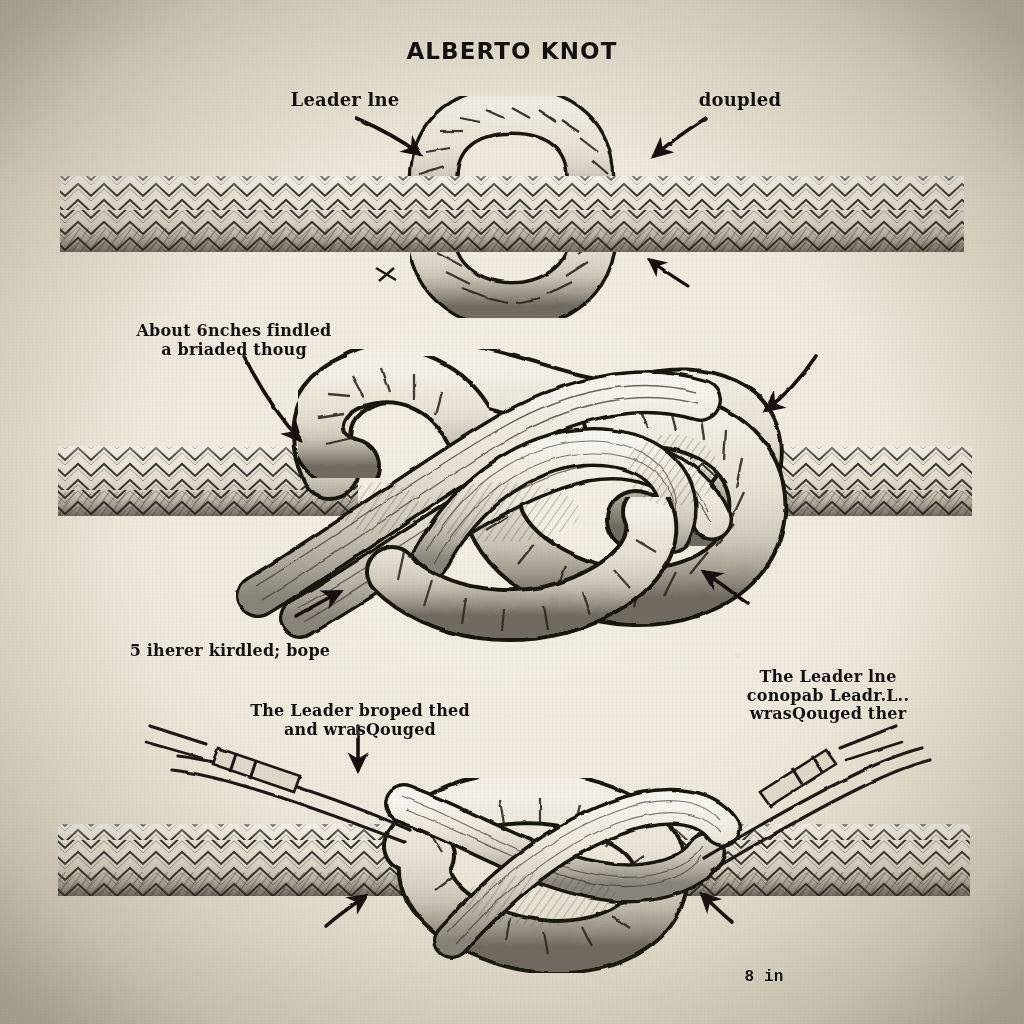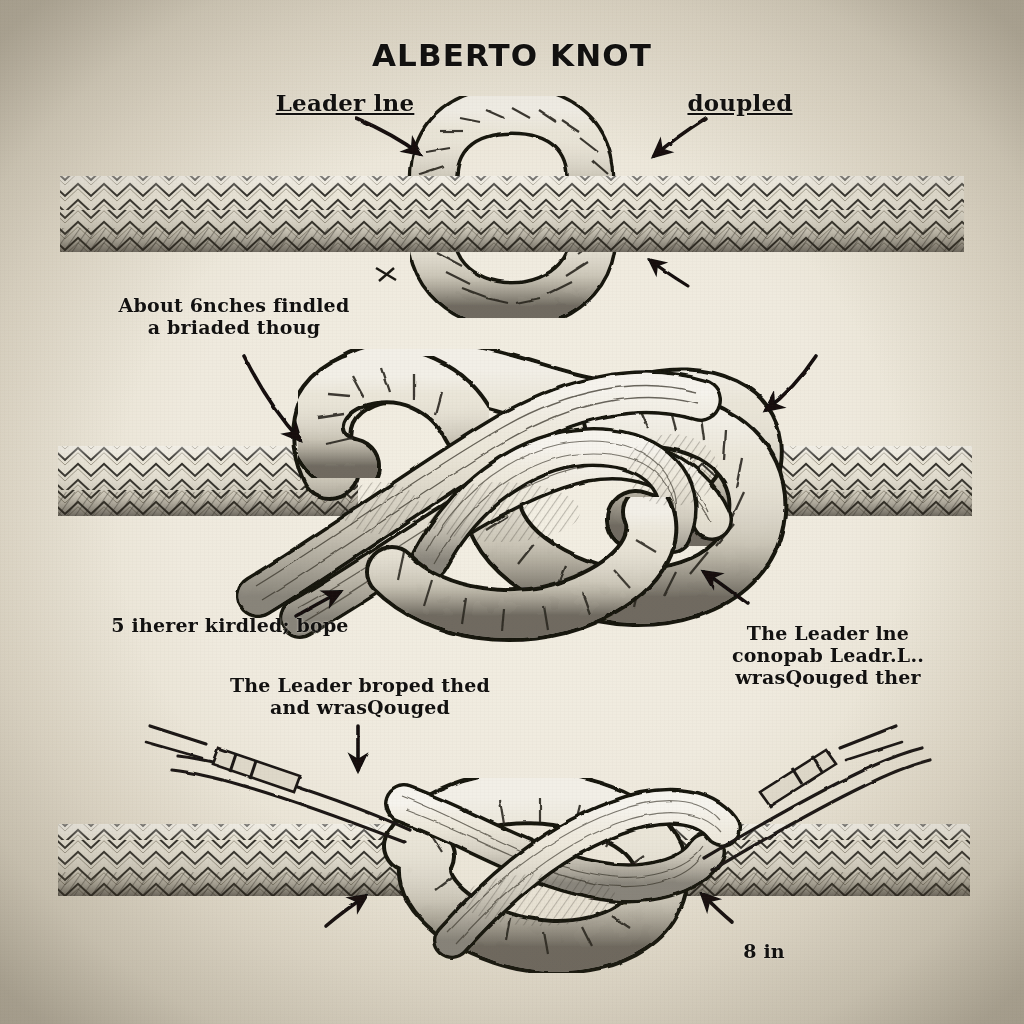--- a/index.html
+++ b/index.html
@@ -39,25 +39,25 @@
     text-align:center;
     line-height:1.16;
     letter-spacing:.2px;
     text-shadow:0 0 2px rgba(244,240,230,.85);
     pointer-events:none;
   }
   #title-text{
     left:0;right:0;top:38px;
     font-family:"DejaVu Sans", sans-serif;
     font-weight:700;
-    font-size:31px;
+    font-size:23px;
     letter-spacing:1.1px;
   }
-  .lbl{font-size:23px;font-weight:600;text-decoration:underline;}
-  .lbl2{font-size:19px;font-weight:600;}
+  .lbl{font-size:18px;font-weight:600;}
+  .lbl2{font-size:16px;font-weight:600;margin-top:28px;}
 </style>
 </head>
 <body>
 
 <div id="sheet">
 
   <svg id="art" viewBox="0 0 1024 1024" aria-hidden="true">
     <defs>
 
       <pattern id="braid" width="26" height="70" patternUnits="userSpaceOnUse">
@@ -423,27 +423,27 @@
   <div class="cap lbl2" style="left:94px;top:294px;width:280px;">
     <div>About 6nches findled</div>
     <div>a briaded thoug</div>
   </div>
 
   <div class="cap lbl2" style="left:672px;top:294px;width:280px;">
   </div>
 
   <div class="cap lbl2" style="left:80px;top:614px;width:300px;">5  iherer kirdled; bope</div>
 
-  <div class="cap lbl2" style="left:690px;top:622px;width:276px;">
+  <div class="cap lbl2" style="left:690px;top:640px;width:276px;">
     <div style="font-weight:700">The Leader lne</div>
     <div>conopab Leadr.L..</div>
     <div>wrasQouged ther</div>
   </div>
 
   <div class="cap lbl2" style="left:190px;top:674px;width:340px;">
     <div>The Leader broped thed</div>
     <div>and wrasQouged</div>
   </div>
 
 
-  <div class="cap lbl2" style="left:714px;top:940px;width:100px;">8 in</div>
+  <div class="cap lbl2" style="left:714px;top:940px;width:100px;font-family:Liberation Mono, monospace;">8 in</div>
 
 </div>
 
 </body></html>

